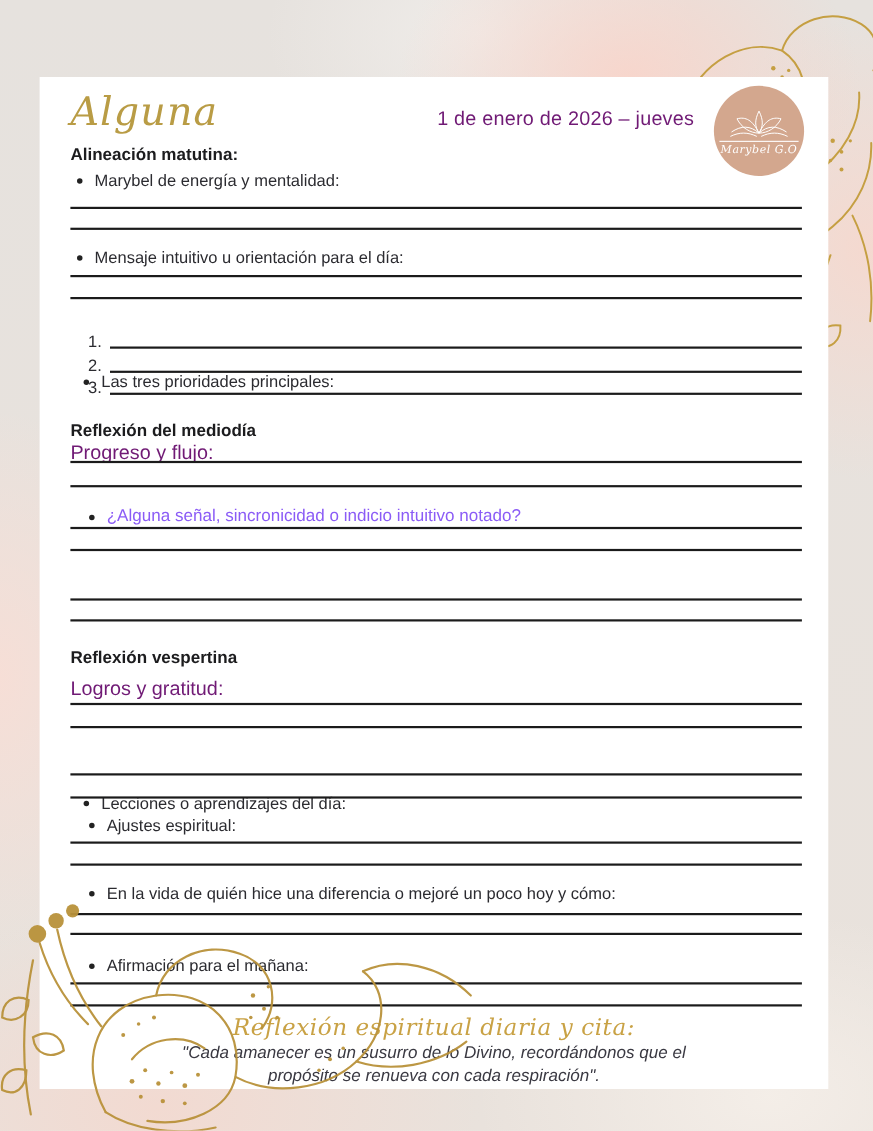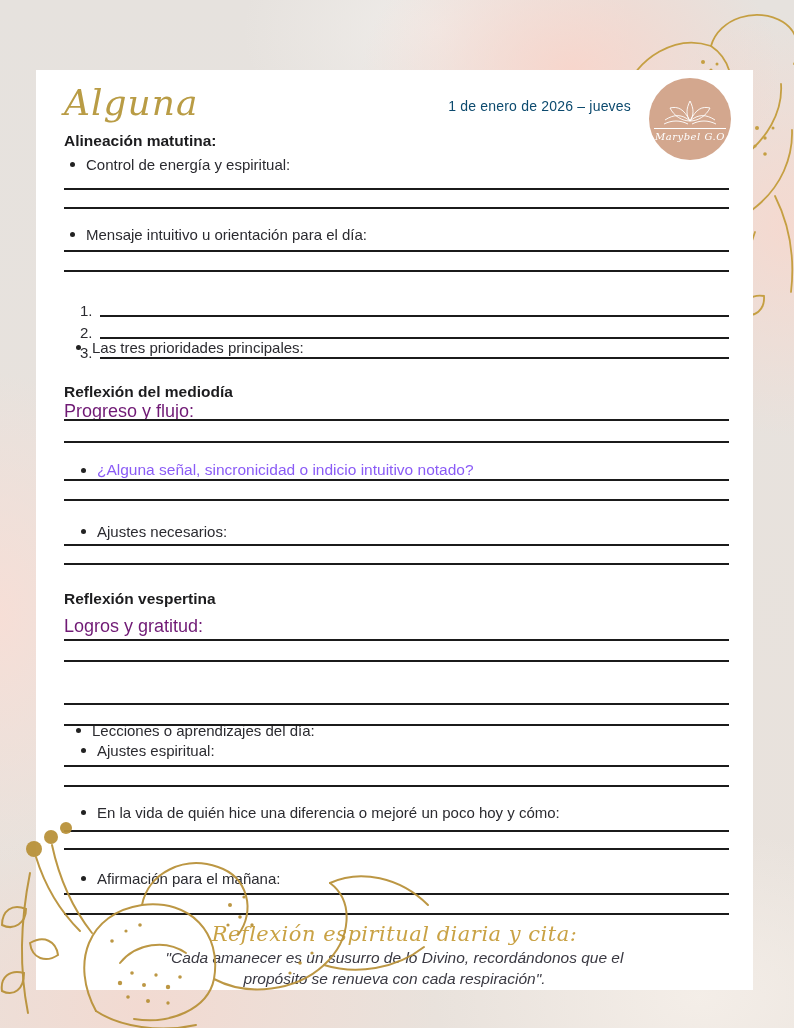--- a/index.html
+++ b/index.html
@@ -26,21 +26,21 @@
   }
   .row{position:absolute;left:28px;right:24px;}
 
   .title{
     position:absolute;left:28px;top:12px;
     font-family:"DejaVu Serif", serif;font-style:italic;
     font-size:36px;color:#b99c45;letter-spacing:1px;
   }
   .date{
     position:absolute;right:122px;top:28px;
-    font-size:14px;color:#0c4a6e;letter-spacing:.2px;
+    font-size:18px;color:#701a75;letter-spacing:.2px;
   }
   .logo{
     position:absolute;right:22px;top:8px;width:82px;height:82px;border-radius:50%;
     background:#d3a78e;display:flex;flex-direction:column;align-items:center;justify-content:center;
   }
   .logo-line{width:72px;border-top:1px solid #ffffff;margin:1px 0 2px;}
   .logo-text{
     font-family:"DejaVu Serif", serif;font-style:italic;
     font-size:10px;color:#ffffff;letter-spacing:.5px;
   }
@@ -121,21 +121,21 @@
       <path d="M32,27 C40,23 48,23 56,27"></path>
     </svg>
     <div class="logo-line"></div>
     <div class="logo-text">Marybel G.O</div>
   </div>
 
   <div class="row sec-h" style="top:62px">Alineación matutina:</div>
 
   <div class="row prompt i1" style="top:86px">
     <span class="dot"></span>
-    <span>Control de energía y espiritual:</span>
+    <span>Marybel de energía y mentalidad:</span>
   </div>
   <div class="row wline" style="top:118px"></div>
   <div class="row wline" style="top:137px"></div>
 
   <div class="row prompt i1" style="top:156px">
     <span class="dot"></span>
     <span>Mensaje intuitivo u orientación para el día:</span>
   </div>
   <div class="row wline" style="top:180px"></div>
   <div class="row wline" style="top:200px"></div>
@@ -156,24 +156,20 @@
   <div class="row wline" style="top:349px"></div>
   <div class="row wline" style="top:371px"></div>
 
   <div class="row prompt bold i3" style="top:391px">
     <span class="dot"></span>
     <span>¿Alguna señal, sincronicidad o indicio intuitivo notado?</span>
   </div>
   <div class="row wline" style="top:409px"></div>
   <div class="row wline" style="top:429px"></div>
 
-  <div class="row prompt i3" style="top:453px">
-    <span class="dot"></span>
-    <span>Ajustes necesarios:</span>
-  </div>
   <div class="row wline" style="top:474px"></div>
   <div class="row wline" style="top:493px"></div>
 
   <div class="row sec-h" style="top:520px">Reflexión vespertina</div>
   <div class="row sub" style="top:546px">Logros y gratitud:</div>
   <div class="row wline" style="top:569px"></div>
   <div class="row wline" style="top:590px"></div>
 
   <div class="row prompt i2" style="top:606px">
     <span class="dot"></span>

